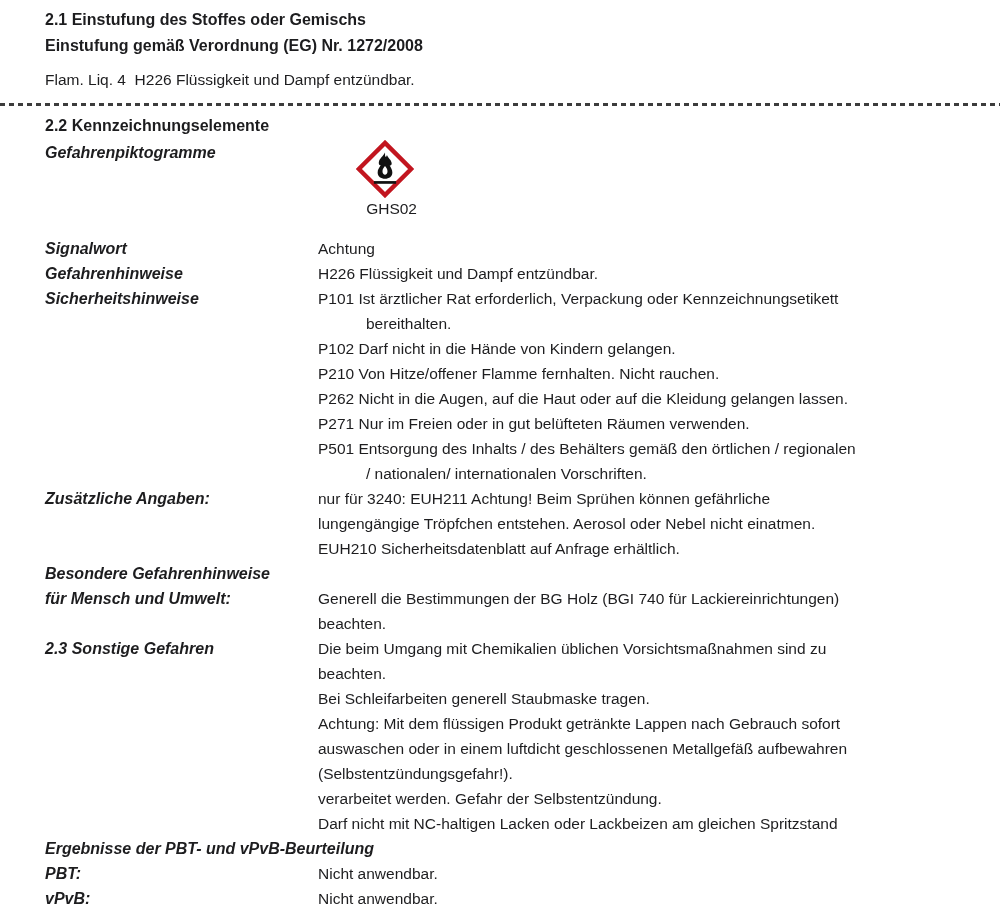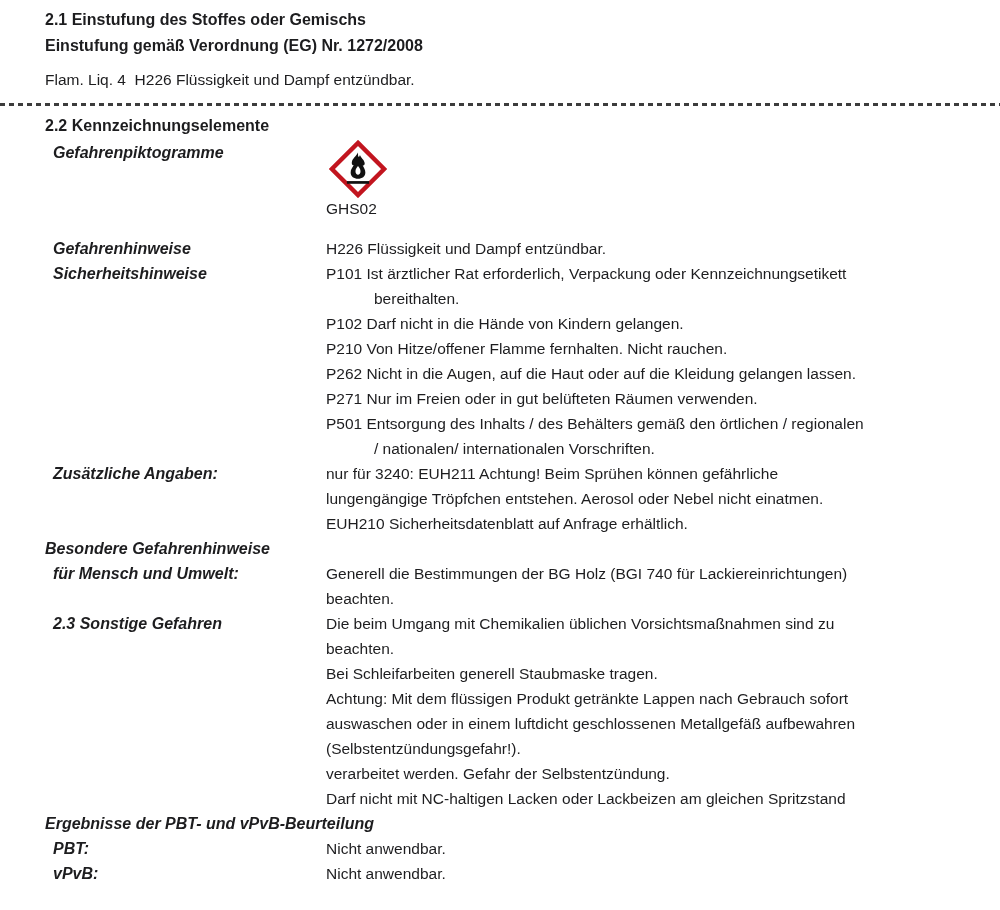--- a/index.html
+++ b/index.html
@@ -29,31 +29,30 @@
     height:3px;
     margin:10px -32px 7px -45px;
     background:repeating-linear-gradient(90deg,#3c3c3c 0 5px,transparent 5px 9px);
   }
   .row { display:flex; align-items:flex-start; }
   .lbl {
     flex:0 0 273px;
     font-weight:bold;
     font-style:italic;
     font-size:16px;
-    margin-left:8px;
   }
   .lbl-full {
     font-weight:bold;
     font-style:italic;
     font-size:16px;
   }
   .val { flex:1 1 auto; }
   .val .cont { padding-left:48px; }
   .picto-row { margin-top:1px; margin-bottom:16px; min-height:80px; }
-  .picto { width:64px; text-align:left; }
+  .picto { width:64px; text-align:right;margin-left:35px; }
   .picto svg { display:block; margin:0 auto; }
   .picto-caption { line-height:21px; margin-top:0px; }
   .mt4 { margin-top:4px; }
 </style>
 </head>
 <body>
 
 <div class="page">
 
   <div class="heading">2.1 Einstufung des Stoffes oder Gemischs</div>
@@ -80,20 +79,24 @@
           C 36 26.7, 37.1 25.7, 36.9 23.7
           C 36.5 20.4, 33 18.4, 32 15.4
           C 31.5 17.3, 30.6 17.9, 30.1 16.9 Z"></path>
         <path fill="#ffffff" d="M30 27 C 28.6 29, 27.4 30.2, 27.4 32.4 C 27.4 34.6, 28.6 36, 30 36 C 31.4 36, 32.6 34.6, 32.6 32.4 C 32.6 30.2, 31.4 29, 30 27 Z"></path>
         <rect x="18.5" y="42.5" width="23" height="2.8" fill="#111111"></rect>
       </svg>
       <div class="picto-caption">GHS02</div>
     </div>
   </div>
 
+  <div class="row">
+    <div class="lbl">Signalwort</div>
+    <div class="val">Achtung</div>
+  </div>
 
   <div class="row">
     <div class="lbl">Gefahrenhinweise</div>
     <div class="val">H226 Flüssigkeit und Dampf entzündbar.</div>
   </div>
 
   <div class="row">
     <div class="lbl">Sicherheitshinweise</div>
     <div class="val">
       <div>P101 Ist ärztlicher Rat erforderlich, Verpackung oder Kennzeichnungsetikett</div>

